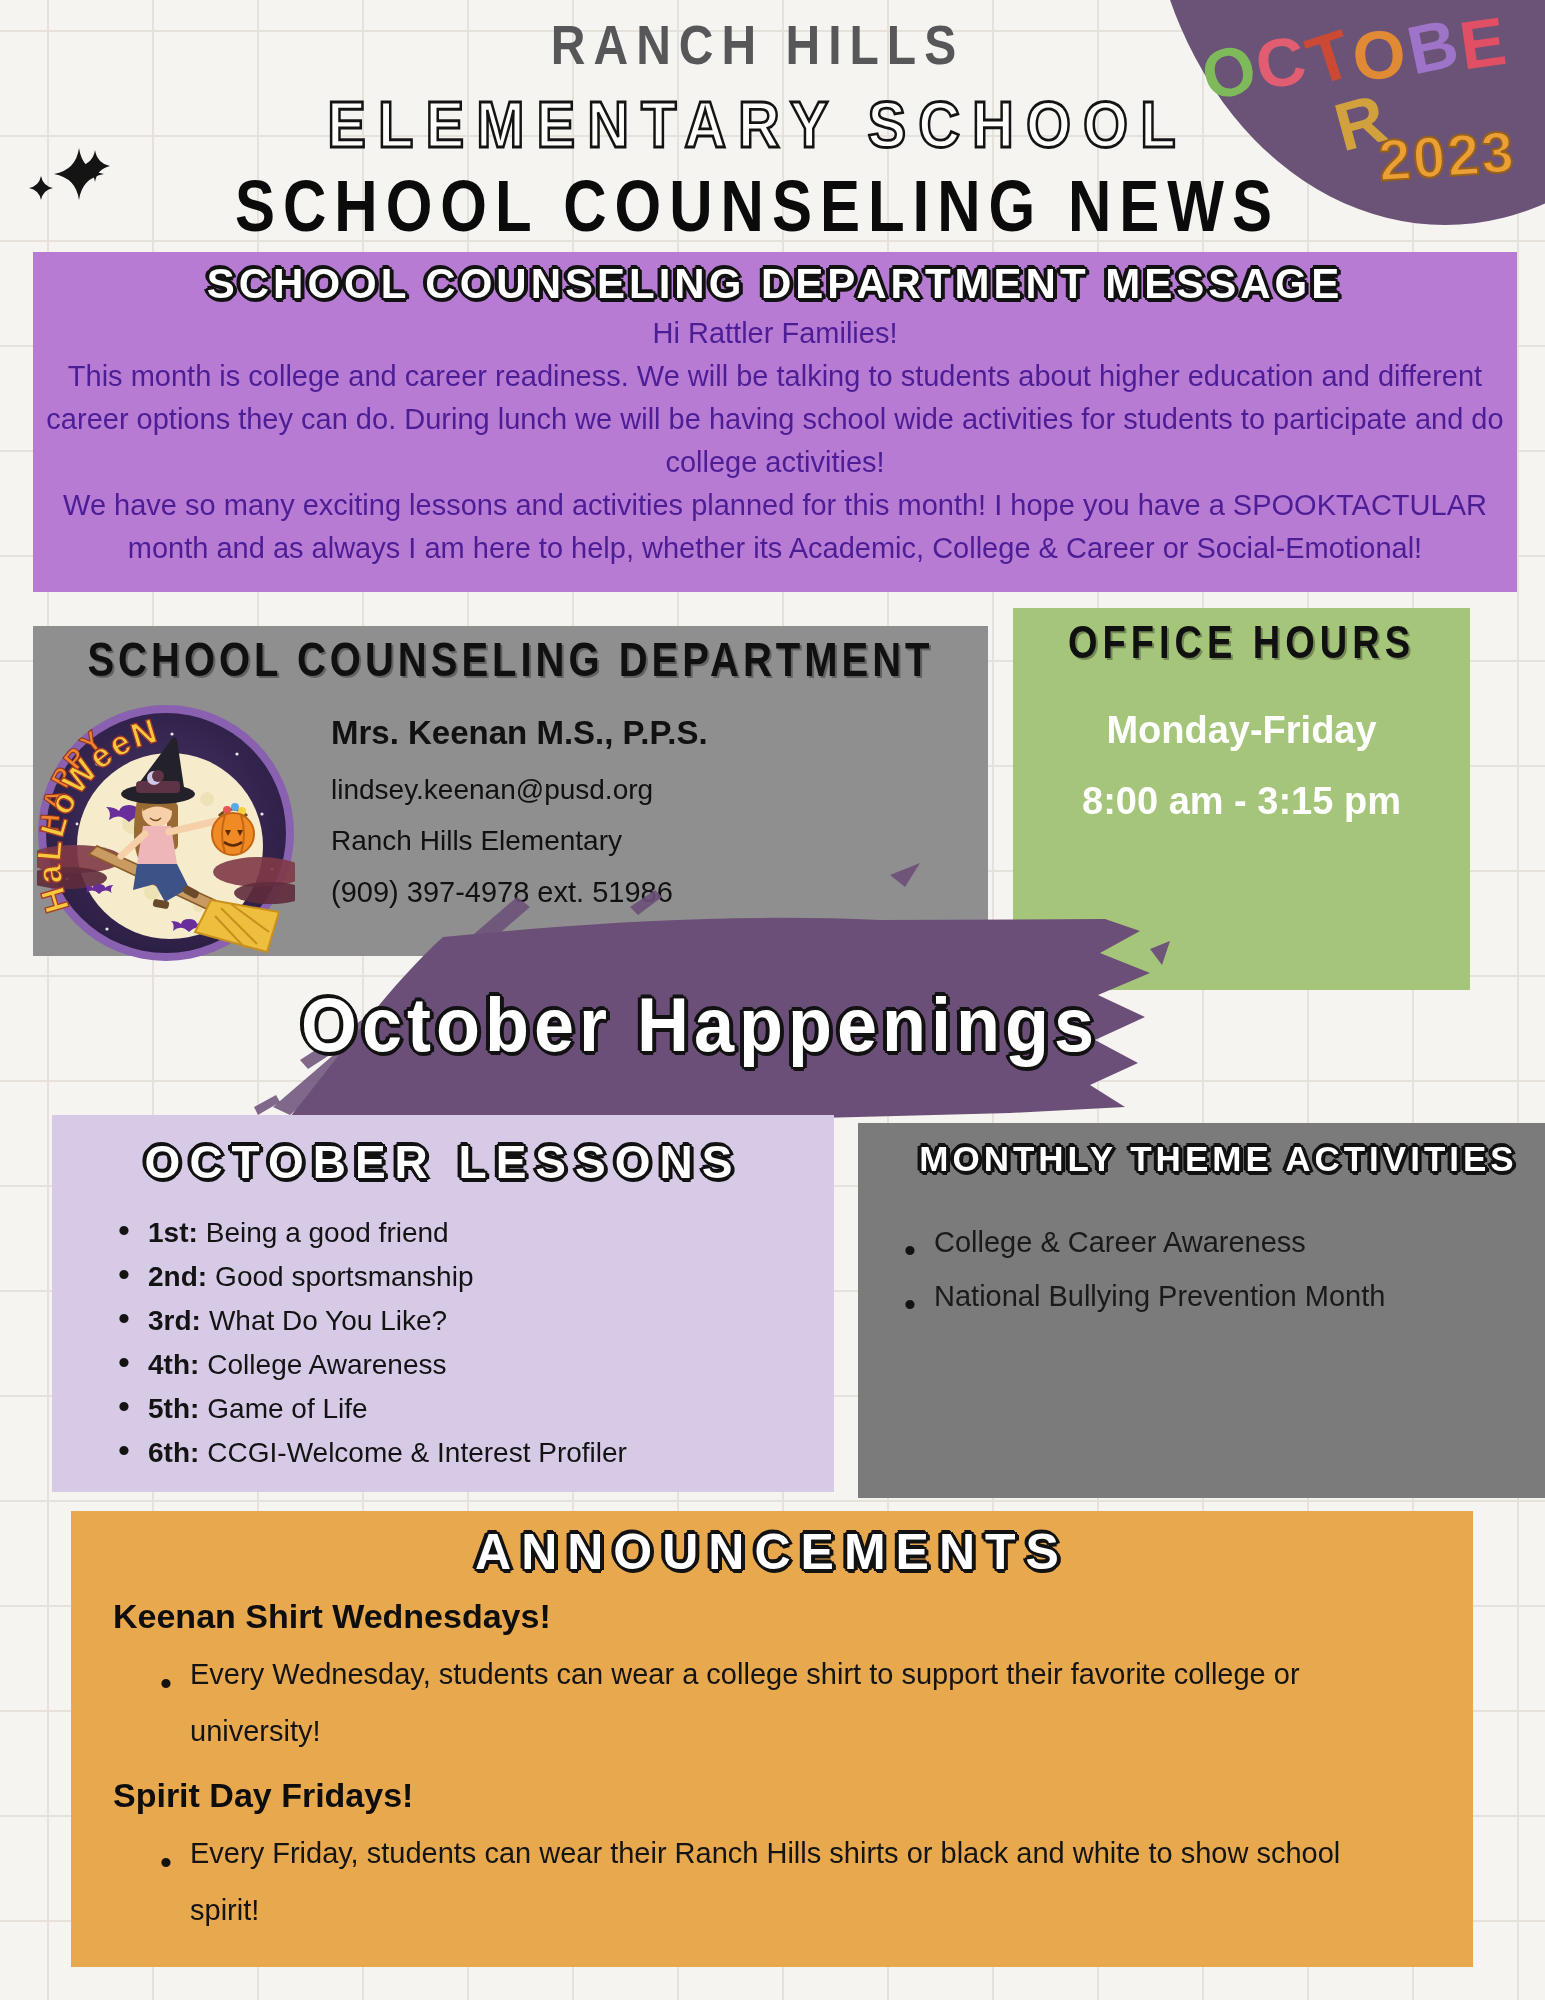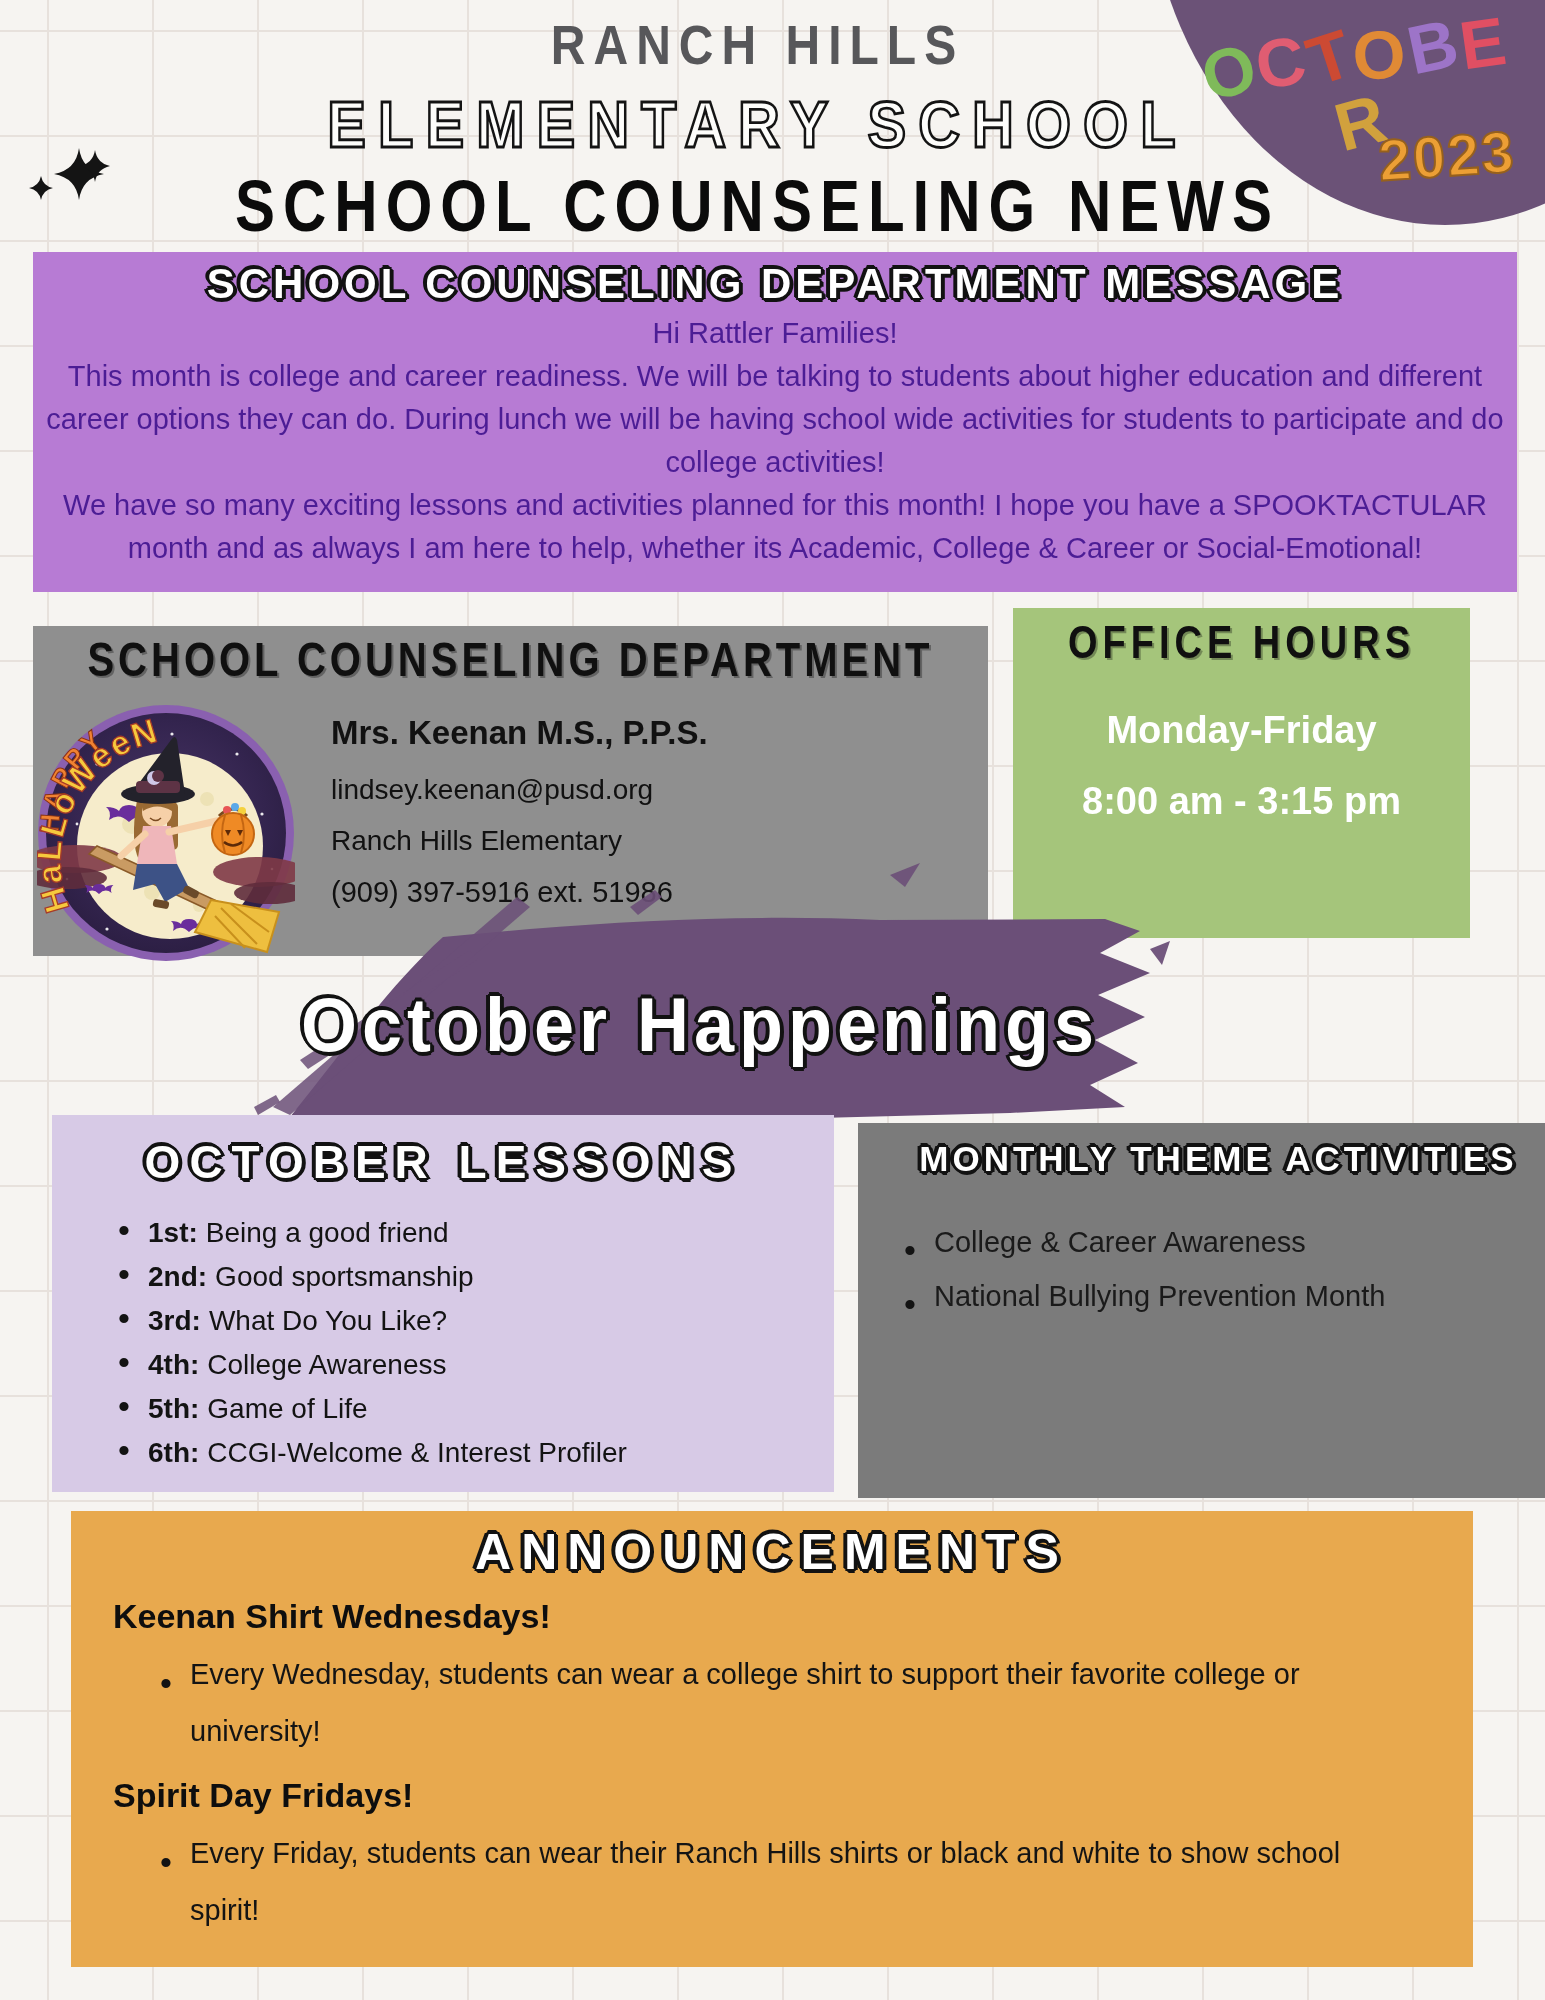--- a/index.html
+++ b/index.html
@@ -49,21 +49,21 @@
   .msg-body{width:1470px;margin:4px auto 0;text-align:center;font-size:29px;line-height:43px;color:#4c1d95;}
   
   .dept{left:33px;top:626px;width:955px;height:330px;background:#8f8f8f;z-index:1;}
   .dept h2{padding-top:10px;font-size:40px;letter-spacing:4px;}
   .avatar{position:absolute;left:4px;top:78px;z-index:2;}
   .dept-info{position:absolute;left:298px;top:88px;color:#111;}
   .dept-name{font-size:33px;font-weight:900;margin-bottom:22px;}
   .dept-line{font-size:28px;margin-bottom:19px;}
   .dept-phone{font-size:29px;}
   
-  .hours{left:1013px;top:608px;width:457px;height:330px;background:#a5c57b;z-index:1;text-align:center;}
+  .hours{left:1013px;top:608px;width:457px;height:382px;background:#a5c57b;z-index:1;text-align:center;}
   .hours h2{padding-top:12px;font-size:38px;letter-spacing:5px;}
   .hours-days{margin-top:46px;font-size:38px;font-weight:800;color:#fff;}
   .hours-time{margin-top:28px;font-size:38px;font-weight:700;color:#fff;}
   
   .brush-svg{left:150px;top:845px;z-index:2;}
   .brush-title{left:270px;top:984px;width:860px;z-index:3;font-size:72px;letter-spacing:5px;transform:scaleY(1.05);}
   
   .lessons{left:52px;top:1115px;width:782px;height:377px;background:#d7cae6;z-index:4;}
   .lessons h2{padding-top:20px;font-size:46px;letter-spacing:9px;}
   .lessons ul{margin-top:26px;padding-left:96px;}
@@ -198,21 +198,21 @@
       </text>
       <text font-size="34" font-weight="bold" fill="#f6c93d" stroke="#a63a28" stroke-width="1.3" letter-spacing="2" font-family="Liberation Sans, sans-serif">
         <textPath href="#arcHw" startOffset="2">HaLLoWeeN</textPath>
       </text>
     </svg>
 
     <div class="dept-info">
       <div class="dept-name">Mrs. Keenan M.S., P.P.S.</div>
       <div class="dept-line">lindsey.keenan@pusd.org</div>
       <div class="dept-line">Ranch Hills Elementary</div>
-      <div class="dept-line dept-phone">(909) 397-5916 ext. 51986</div>
+      <div class="dept-line dept-phone">(909) 397-4978 ext. 51986</div>
     </div>
   </section>
 
   <section class="abs hours">
     <h2 class="blocktitle">OFFICE HOURS</h2>
     <div class="hours-days">Monday-Friday</div>
     <div class="hours-time">8:00 am - 3:15 pm</div>
   </section>
 
   <svg class="abs brush-svg" width="1020" height="290" viewBox="0 0 1020 290">

